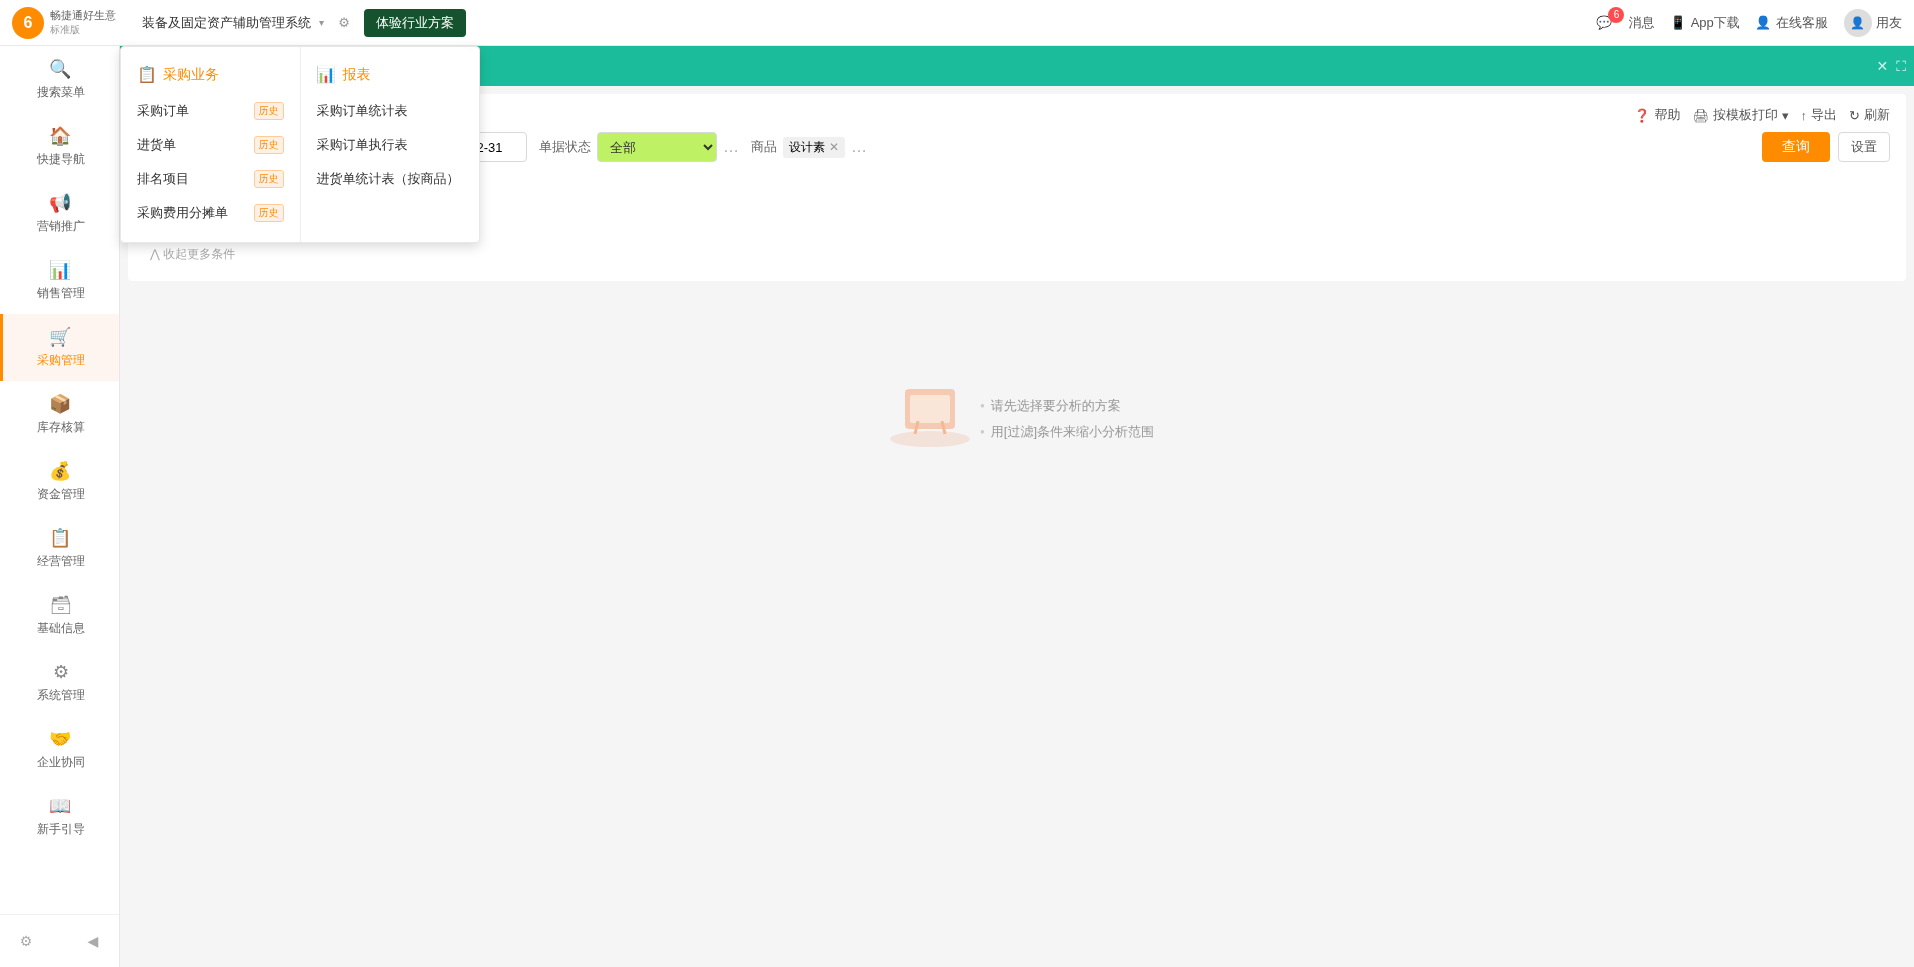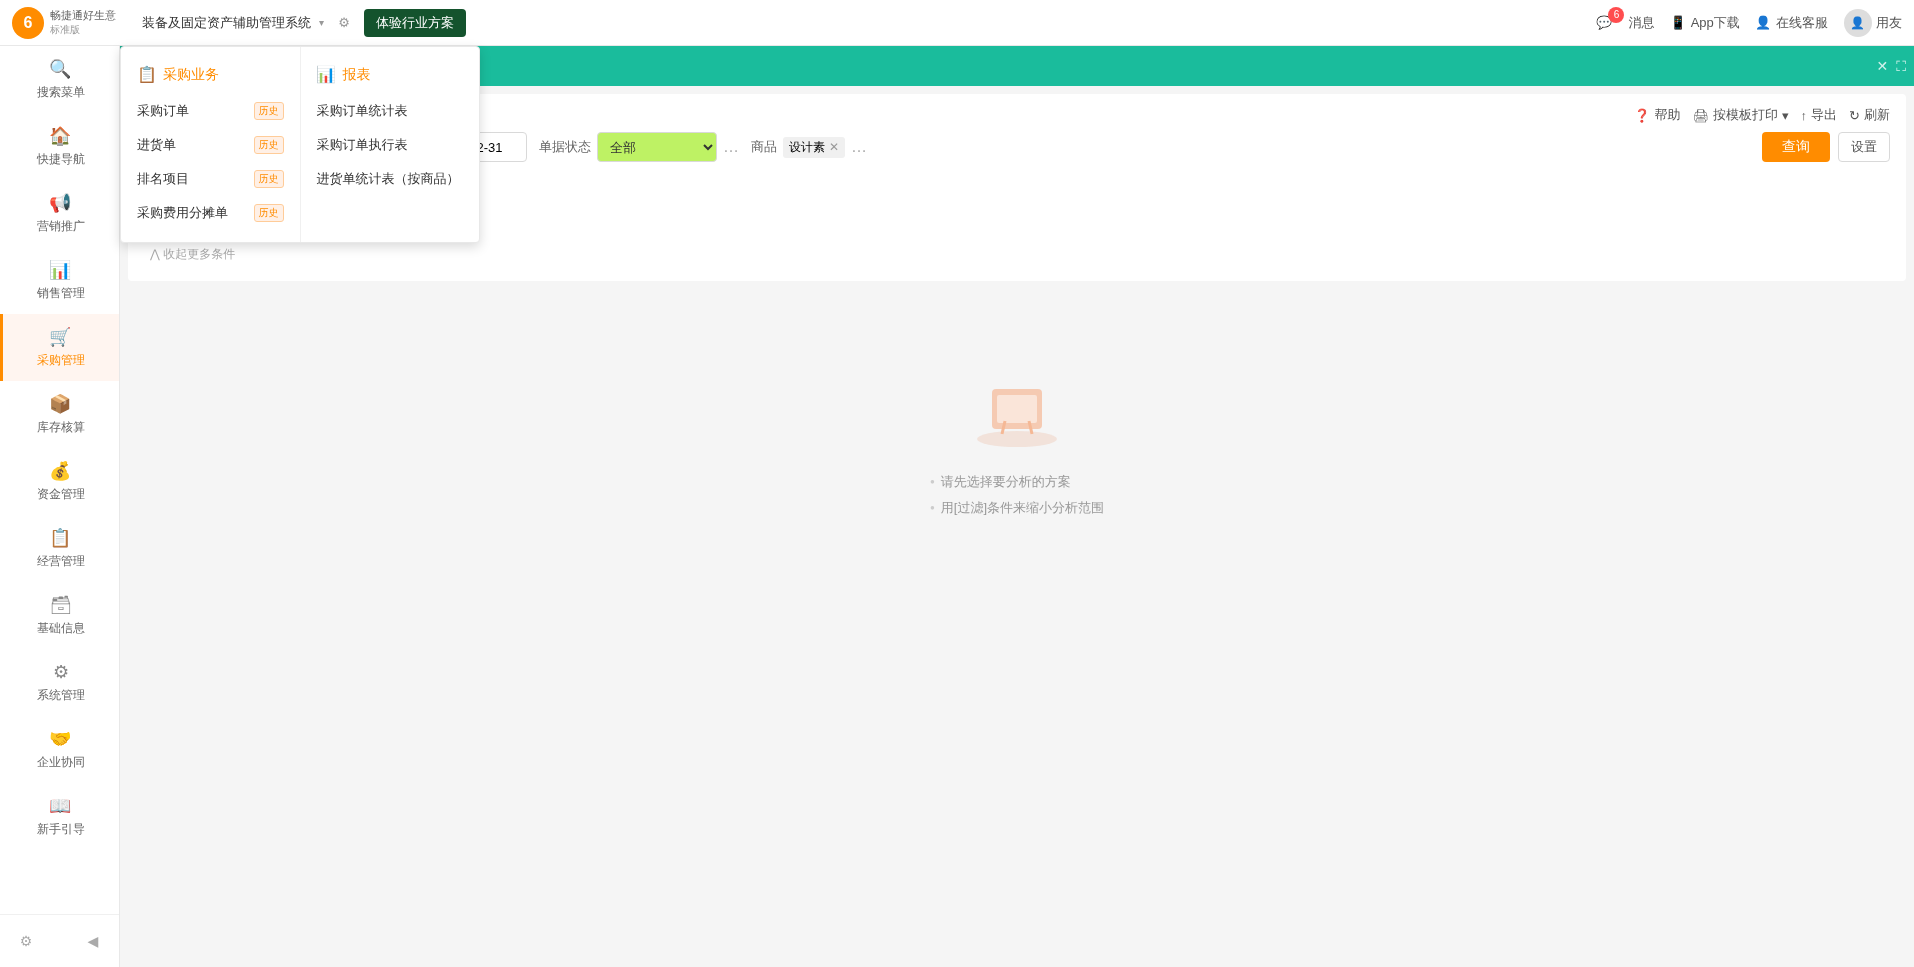--- a/index.html
+++ b/index.html
@@ -341,21 +341,21 @@
       text-align: left;
       padding: 6px;
       color: #aaa;
       font-size: 12px;
       cursor: pointer;
     }
 
     
     .empty-state {
       display: flex;
-      flex-direction: column;
+      flex-direction: row;
       align-items: center;
       justify-content: center;
       padding: 80px 20px;
       color: #999;
     }
     .empty-icon {
       width: 100px;
       height: 80px;
       margin-bottom: 20px;
       position: relative;

